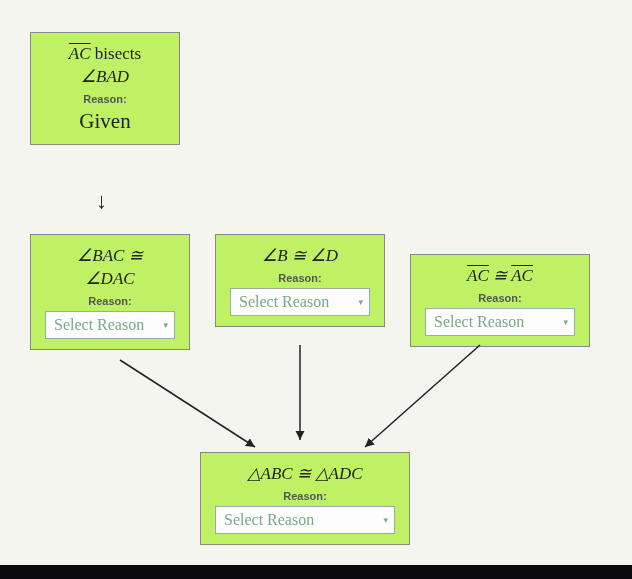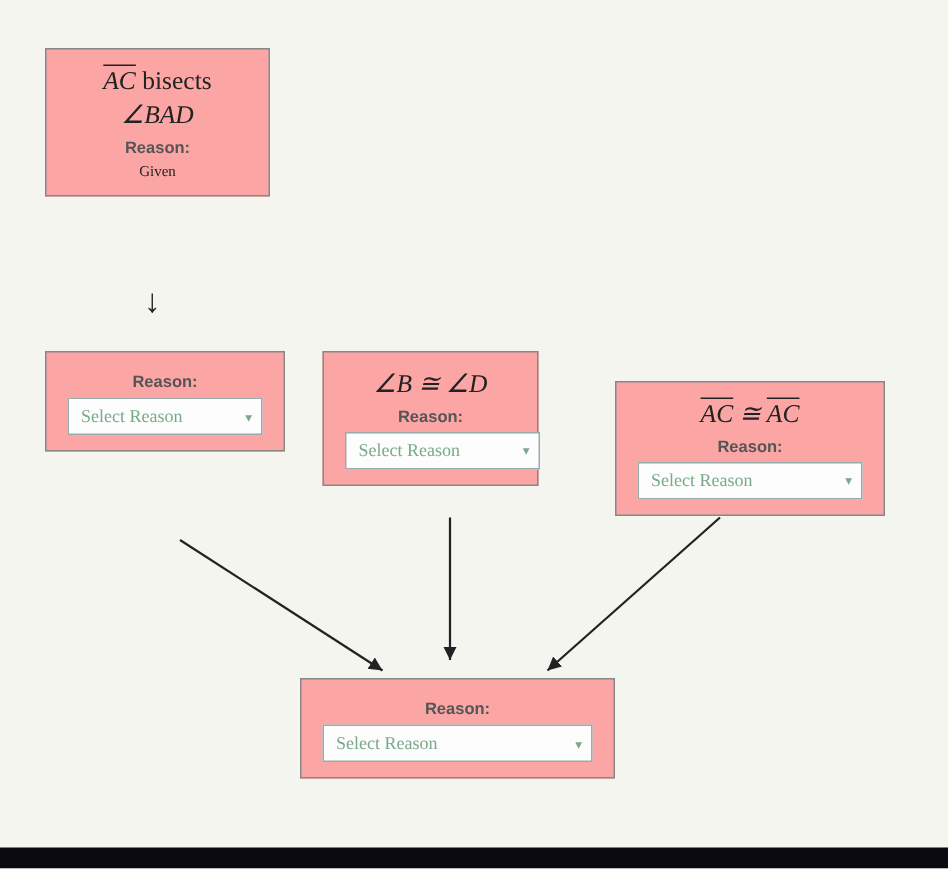--- a/index.html
+++ b/index.html
@@ -7,21 +7,21 @@
     width: 632px;
     height: 579px;
     background: #f5f5f0;
     font-family: Georgia, 'Times New Roman', serif;
     position: relative;
     padding: 30px 20px;
     overflow: hidden;
   }
   .box {
     border: 1px solid #888;
-    background: #fca5a5;
+    background: #bef264;
     padding: 10px 14px;
     text-align: center;
     position: absolute;
   }
   .stmt {
     font-size: 17px;
     font-style: italic;
     font-family: Georgia, serif;
     color: #222;
     line-height: 1.35;
@@ -31,28 +31,28 @@
   .overline { text-decoration: overline; }
   .reason-label {
     font-size: 11px;
     color: #555;
     font-style: normal;
     margin: 4px 0 4px 0;
     font-family: Arial, sans-serif;
     font-weight: bold;
   }
   .reason-value {
-    font-size: 10px;
+    font-size: 21px;
     color: #222;
     font-style: normal;
   }
   .select-reason {
     border: 1px solid #9aa;
     background: #fdfdfd;
-    font-size: 12px;
+    font-size: 16px;
     color: #7a8;
     padding: 4px 22px 4px 8px;
     text-align: left;
     position: relative;
     min-width: 130px;
     font-family: Georgia, serif;
     cursor: pointer;
   }
   .select-reason::after {
     content: "▾";
@@ -87,25 +87,29 @@
     <span class="overline">AC</span><span class="upright"> bisects</span><br>
     <span>∠BAD</span>
   </div>
   <div class="reason-label">Reason:</div>
   <div class="reason-value">Given</div>
 </div>
 
 <div class="arrow-down" style="left:96px; top:188px;">↓</div>
 
 <div class="box" style="left:30px; top:234px; width:160px;">
+  <div class="stmt">
+    <span>∠BAC ≅</span><br>
+    <span>∠DAC</span>
+  </div>
   <div class="reason-label">Reason:</div>
   <div class="select-reason"><span>Select Reason</span></div>
 </div>
 
-<div class="box" style="left:215px; top:234px; width:144px;">
+<div class="box" style="left:215px; top:234px; width:170px;">
   <div class="stmt">
     <span>∠B ≅ ∠D</span>
   </div>
   <div class="reason-label">Reason:</div>
   <div class="select-reason"><span>Select Reason</span></div>
 </div>
 
 <div class="box" style="left:410px; top:234px; width:180px;margin-top:20px;">
   <div class="stmt">
     <span class="overline">AC</span><span> ≅ </span><span class="overline">AC</span>
@@ -122,17 +126,20 @@
   </defs>
 
   <line x1="120" y1="360" x2="255" y2="447" stroke="#222" stroke-width="1.5" marker-end="url(#ah)"></line>
 
   <line x1="300" y1="345" x2="300" y2="440" stroke="#222" stroke-width="1.5" marker-end="url(#ah)"></line>
 
   <line x1="480" y1="345" x2="365" y2="447" stroke="#222" stroke-width="1.5" marker-end="url(#ah)"></line>
 </svg>
 
 <div class="box" style="left:200px; top:452px; width:210px;">
+  <div class="stmt">
+    <span>△ABC ≅ △ADC</span>
+  </div>
   <div class="reason-label">Reason:</div>
   <div class="select-reason"><span>Select Reason</span></div>
 </div>
 
 <div class="bottom-bar"></div>
 
 </body></html>

